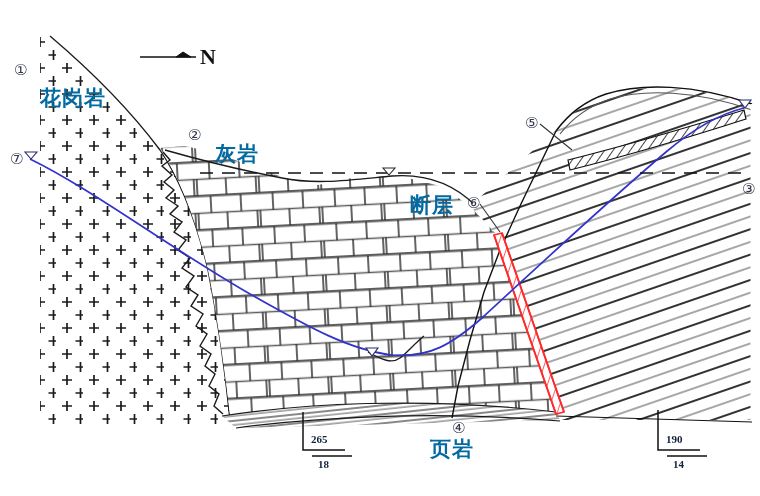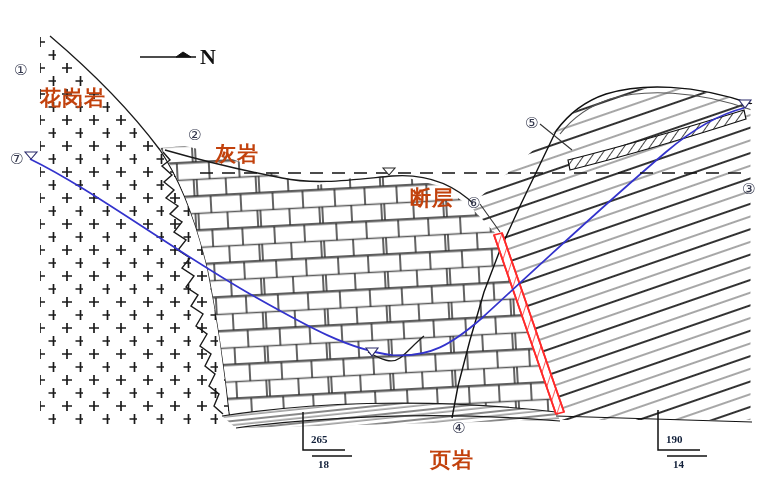--- a/index.html
+++ b/index.html
@@ -1,19 +1,19 @@
 <!DOCTYPE html>
 <html><head>
 <meta charset="utf-8">
 <style>
   html,body{margin:0;padding:0;background:#ffffff;}
   body{font-family:"Liberation Serif", serif;}
   #stage{position:relative;width:760px;height:496px;background:#ffffff;overflow:hidden;}
   #stage svg{position:absolute;left:0;top:0;}
-  .lbl{position:absolute;color:#c2410c;font-family:"DejaVu Sans", sans-serif;font-weight:700;white-space:nowrap;line-height:1;}
+  .lbl{position:absolute;color:#0369a1;font-family:"DejaVu Sans", sans-serif;font-weight:700;white-space:nowrap;line-height:1;}
   .lbl-zh{font-size:21px;letter-spacing:1px;}
   .num{position:absolute;color:#33374d;font-family:"DejaVu Sans", sans-serif;font-size:15px;line-height:1;white-space:nowrap;}
   .narrow{position:absolute;color:#111111;font-family:"Liberation Serif", serif;font-size:22px;font-weight:700;line-height:1;}
   .dipnum{position:absolute;color:#12203a;font-family:"Liberation Serif", serif;font-size:11px;font-weight:700;line-height:1;white-space:nowrap;}
 </style>
 </head>
 <body>
 
 <div id="stage">
 
@@ -167,26 +167,26 @@
 
   <div class="num" style="left:14px;top:63px;">①</div>
   <div class="lbl lbl-zh" style="left:40px;top:88px;">花岗岩</div>
 
   <div class="num" style="left:188px;top:128px;">②</div>
   <div class="lbl lbl-zh" style="left:215px;top:144px;">灰岩</div>
 
   <div class="num" style="left:742px;top:182px;">③</div>
 
   <div class="num" style="left:452px;top:421px;">④</div>
-  <div class="lbl lbl-zh" style="left:430px;top:450px;">页岩</div>
+  <div class="lbl lbl-zh" style="left:430px;top:439px;">页岩</div>
 
   <div class="num" style="left:525px;top:116px;">⑤</div>
 
   <div class="num" style="left:467px;top:196px;">⑥</div>
-  <div class="lbl lbl-zh" style="left:410px;top:188px;">断层</div>
+  <div class="lbl lbl-zh" style="left:410px;top:195px;">断层</div>
 
   <div class="num" style="left:10px;top:152px;">⑦</div>
 
   <div class="dipnum" style="left:311px;top:434px;">265</div>
   <div class="dipnum" style="left:318px;top:459px;text-align:right;">18</div>
 
   <div class="dipnum" style="left:666px;top:434px;">190</div>
   <div class="dipnum" style="left:673px;top:459px;text-align:right;">14</div>
 
 </div>

